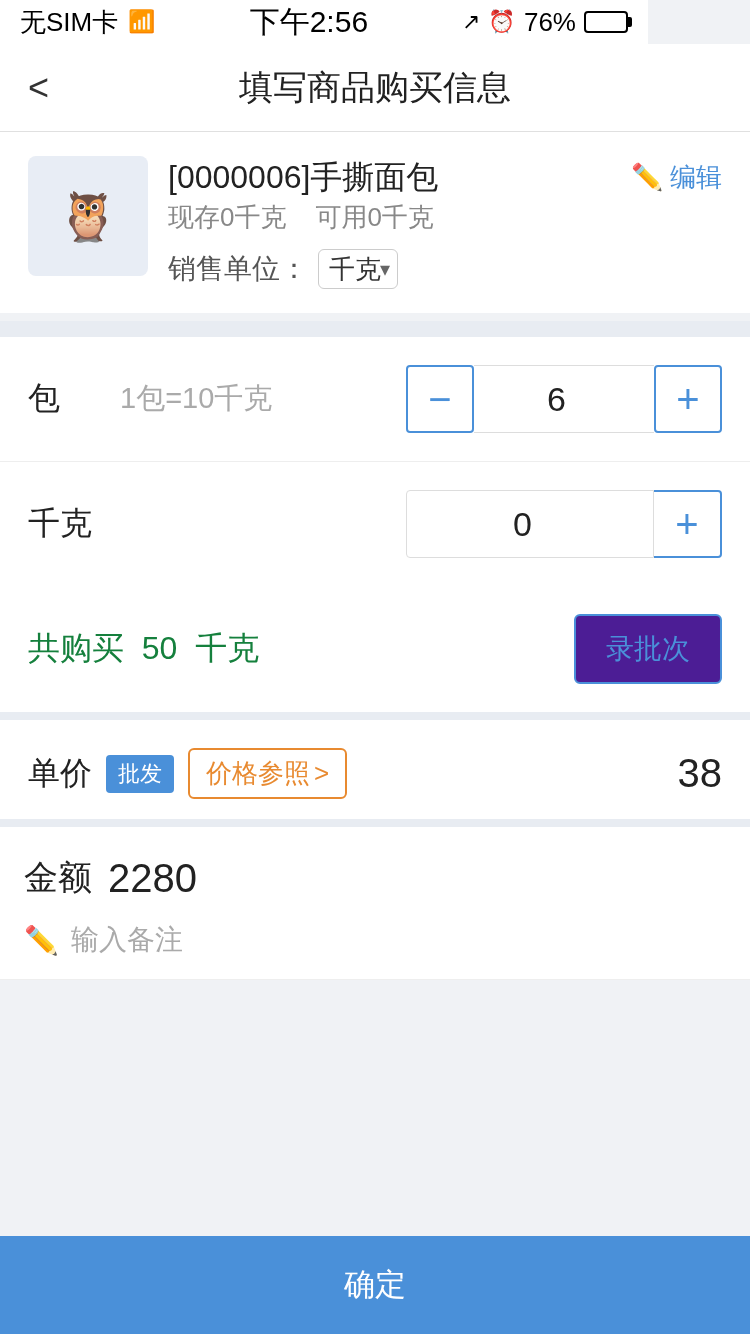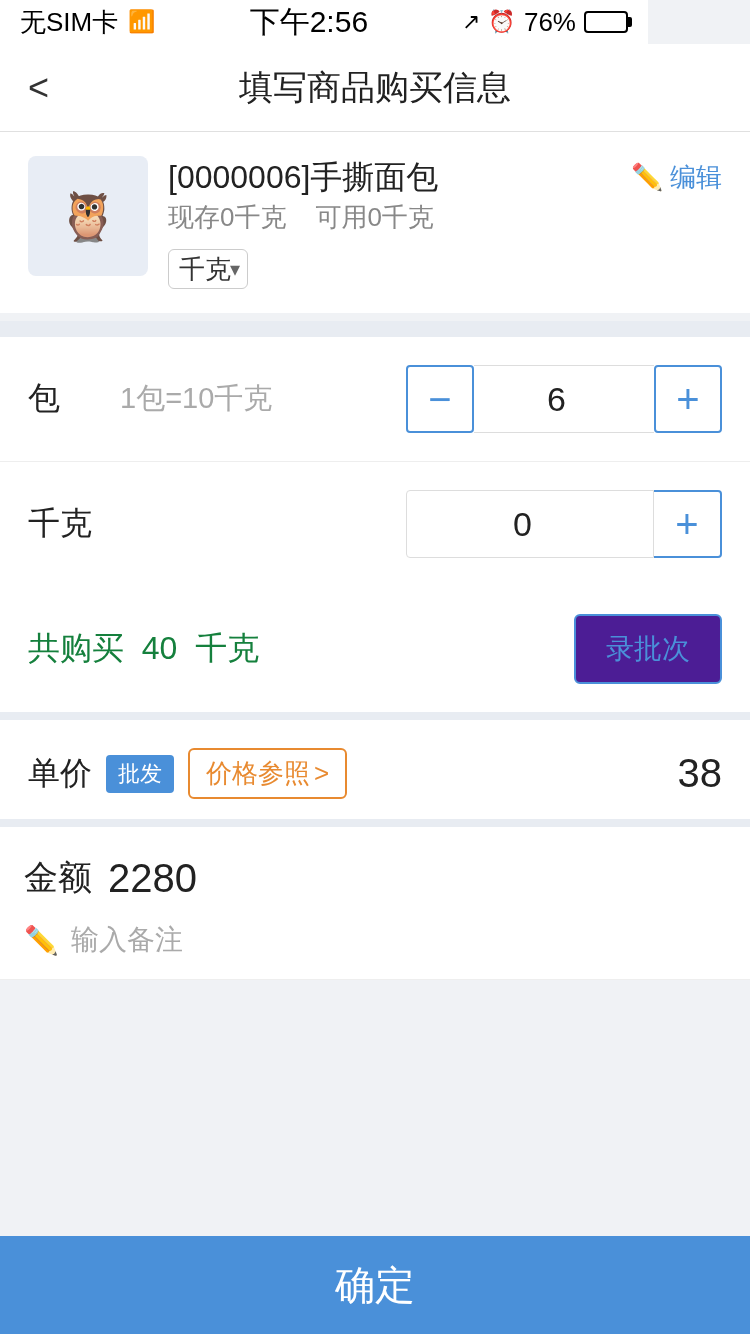--- a/index.html
+++ b/index.html
@@ -343,21 +343,21 @@
       left: 0;
       width: 750px;
       height: 98px;
       background: #4a90d9;
       display: flex;
       align-items: center;
       justify-content: center;
       cursor: pointer;
     }
     .confirm-btn-text {
-      font-size: 40px;
+      font-size: 31px;
       color: #fff;
       font-weight: 400;
     }
 
     .page-content {
       padding-bottom: 98px;
     }
   </style>
 </head>
 <body>
@@ -390,20 +390,21 @@
       <span class="owl-icon">🦉</span>
     </div>
     <div class="product-info">
       <div class="product-name">[0000006]手撕面包</div>
       <div class="product-stock">
         <span>现存0千克</span>
         &nbsp;&nbsp;
         <span>可用0千克</span>
       </div>
       <div class="product-unit-row">
+        <span>销售单位：</span>
         <div class="unit-select-wrap">
           <select class="unit-select">
             <option>千克</option>
             <option>包</option>
           </select>
         </div>
       </div>
     </div>
     <div class="edit-btn">
       <span>✏️</span>
@@ -429,21 +430,21 @@
       <div class="qty-control">
         <input class="qty-input-simple" type="number" value="0" style="">
         <button class="qty-btn qty-btn-right">+</button>
       </div>
     </div>
   </div>
 
   <div class="total-row">
     <div class="total-text">
       <span>共购买</span>
-      &nbsp;<span>40</span>&nbsp;
+      &nbsp;<span>50</span>&nbsp;
       <span>千克</span>
     </div>
     <button class="batch-btn">录批次</button>
   </div>
 
   <div class="price-section">
     <div class="price-row">
       <div class="price-left">
         <span class="price-label">单价</span>
         <span class="price-tag">批发</span>

